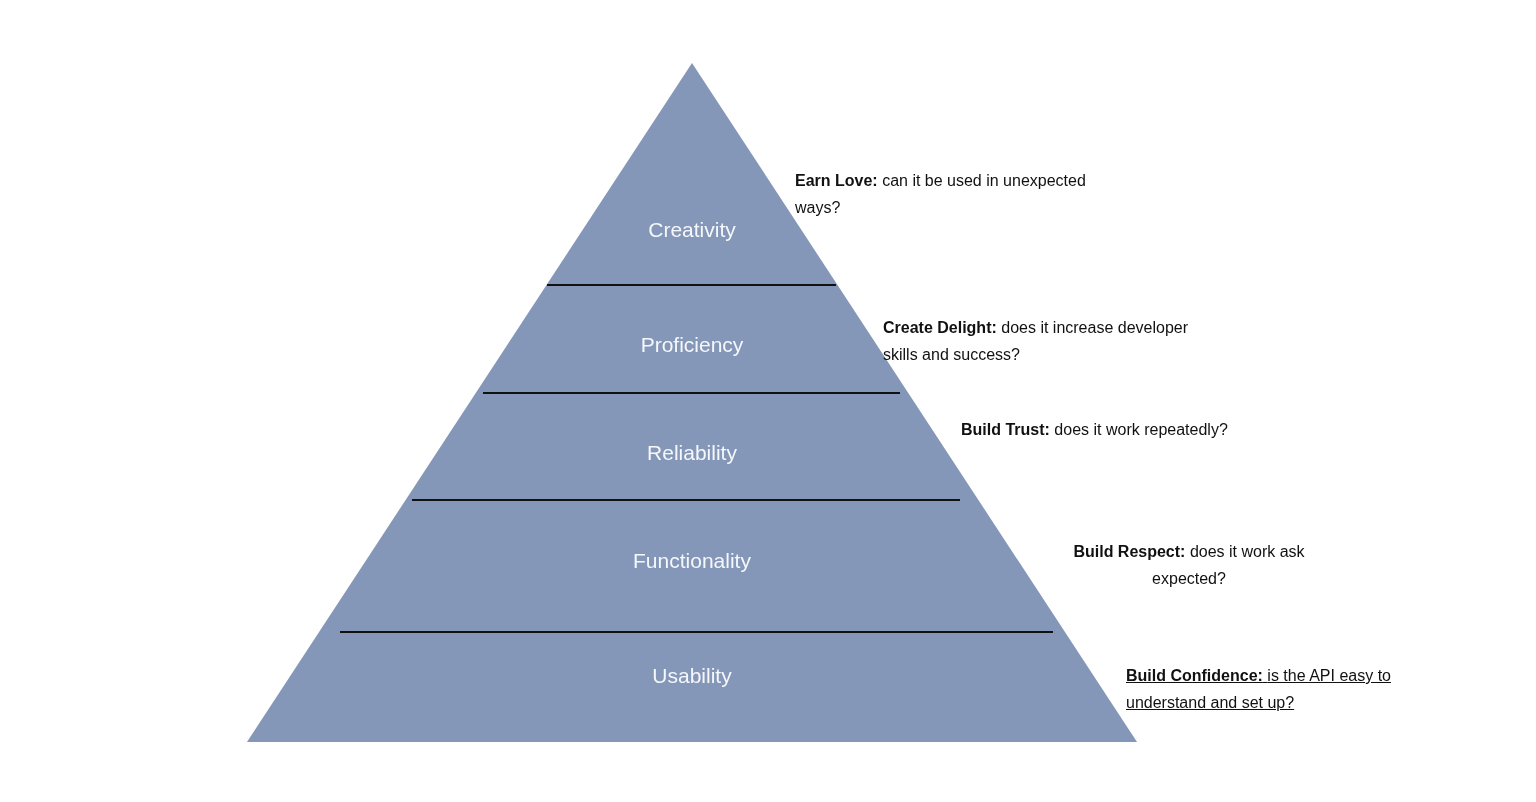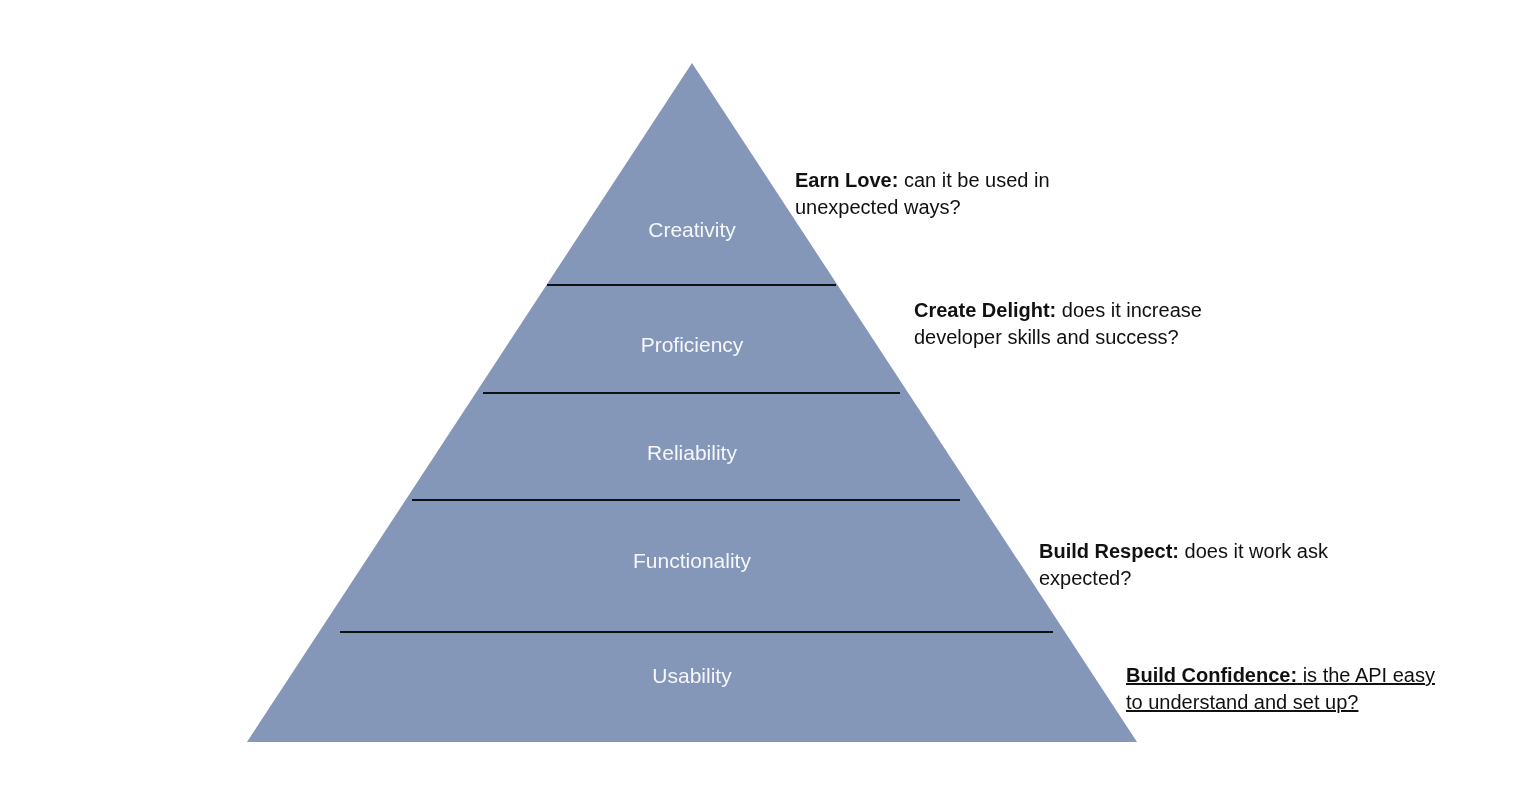--- a/index.html
+++ b/index.html
@@ -23,21 +23,21 @@
     height: 802px;
   }
   .level-label {
     font-family: "Liberation Sans", sans-serif;
     font-size: 21px;
     fill: #f5f7fa;
     text-anchor: middle;
   }
   .annotation {
     position: absolute;
-    font-size: 20px;
+    font-size: 16px;
     line-height: 27px;
     color: #111111;
   }
   .annotation .ann-title {
     font-weight: 700;
   }
 </style>
 </head>
 <body>
 
@@ -56,27 +56,31 @@
     <text class="level-label" x="692" y="460">Reliability</text>
     <text class="level-label" x="692" y="568">Functionality</text>
     <text class="level-label" x="692" y="683">Usability</text>
   </svg>
 
   <div class="annotation" style="left:795px; top:167px; width:300px;">
     <span class="ann-title">Earn Love:</span>
     <span>can it be used in unexpected ways?</span>
   </div>
 
-  <div class="annotation" style="left:883px; top:297px; width:330px;margin-left:31px;">
+  <div class="annotation" style="left:883px; top:314px; width:330px;">
     <span class="ann-title">Create Delight:</span>
     <span>does it increase developer skills and success?</span>
   </div>
 
+  <div class="annotation" style="left:961px; top:416px; width:270px;">
+    <span class="ann-title">Build Trust:</span>
+    <span>does it work repeatedly?</span>
+  </div>
 
-  <div class="annotation" style="left:1039px; top:538px; width:300px;">
+  <div class="annotation" style="left:1039px; top:538px; width:300px;text-align:center;">
     <span class="ann-title">Build Respect:</span>
     <span>does it work ask expected?</span>
   </div>
 
   <div class="annotation" style="left:1126px; top:662px; width:330px;text-decoration:underline;">
     <span class="ann-title">Build Confidence:</span>
     <span>is the API easy to understand and set up?</span>
   </div>
 
 </div>

